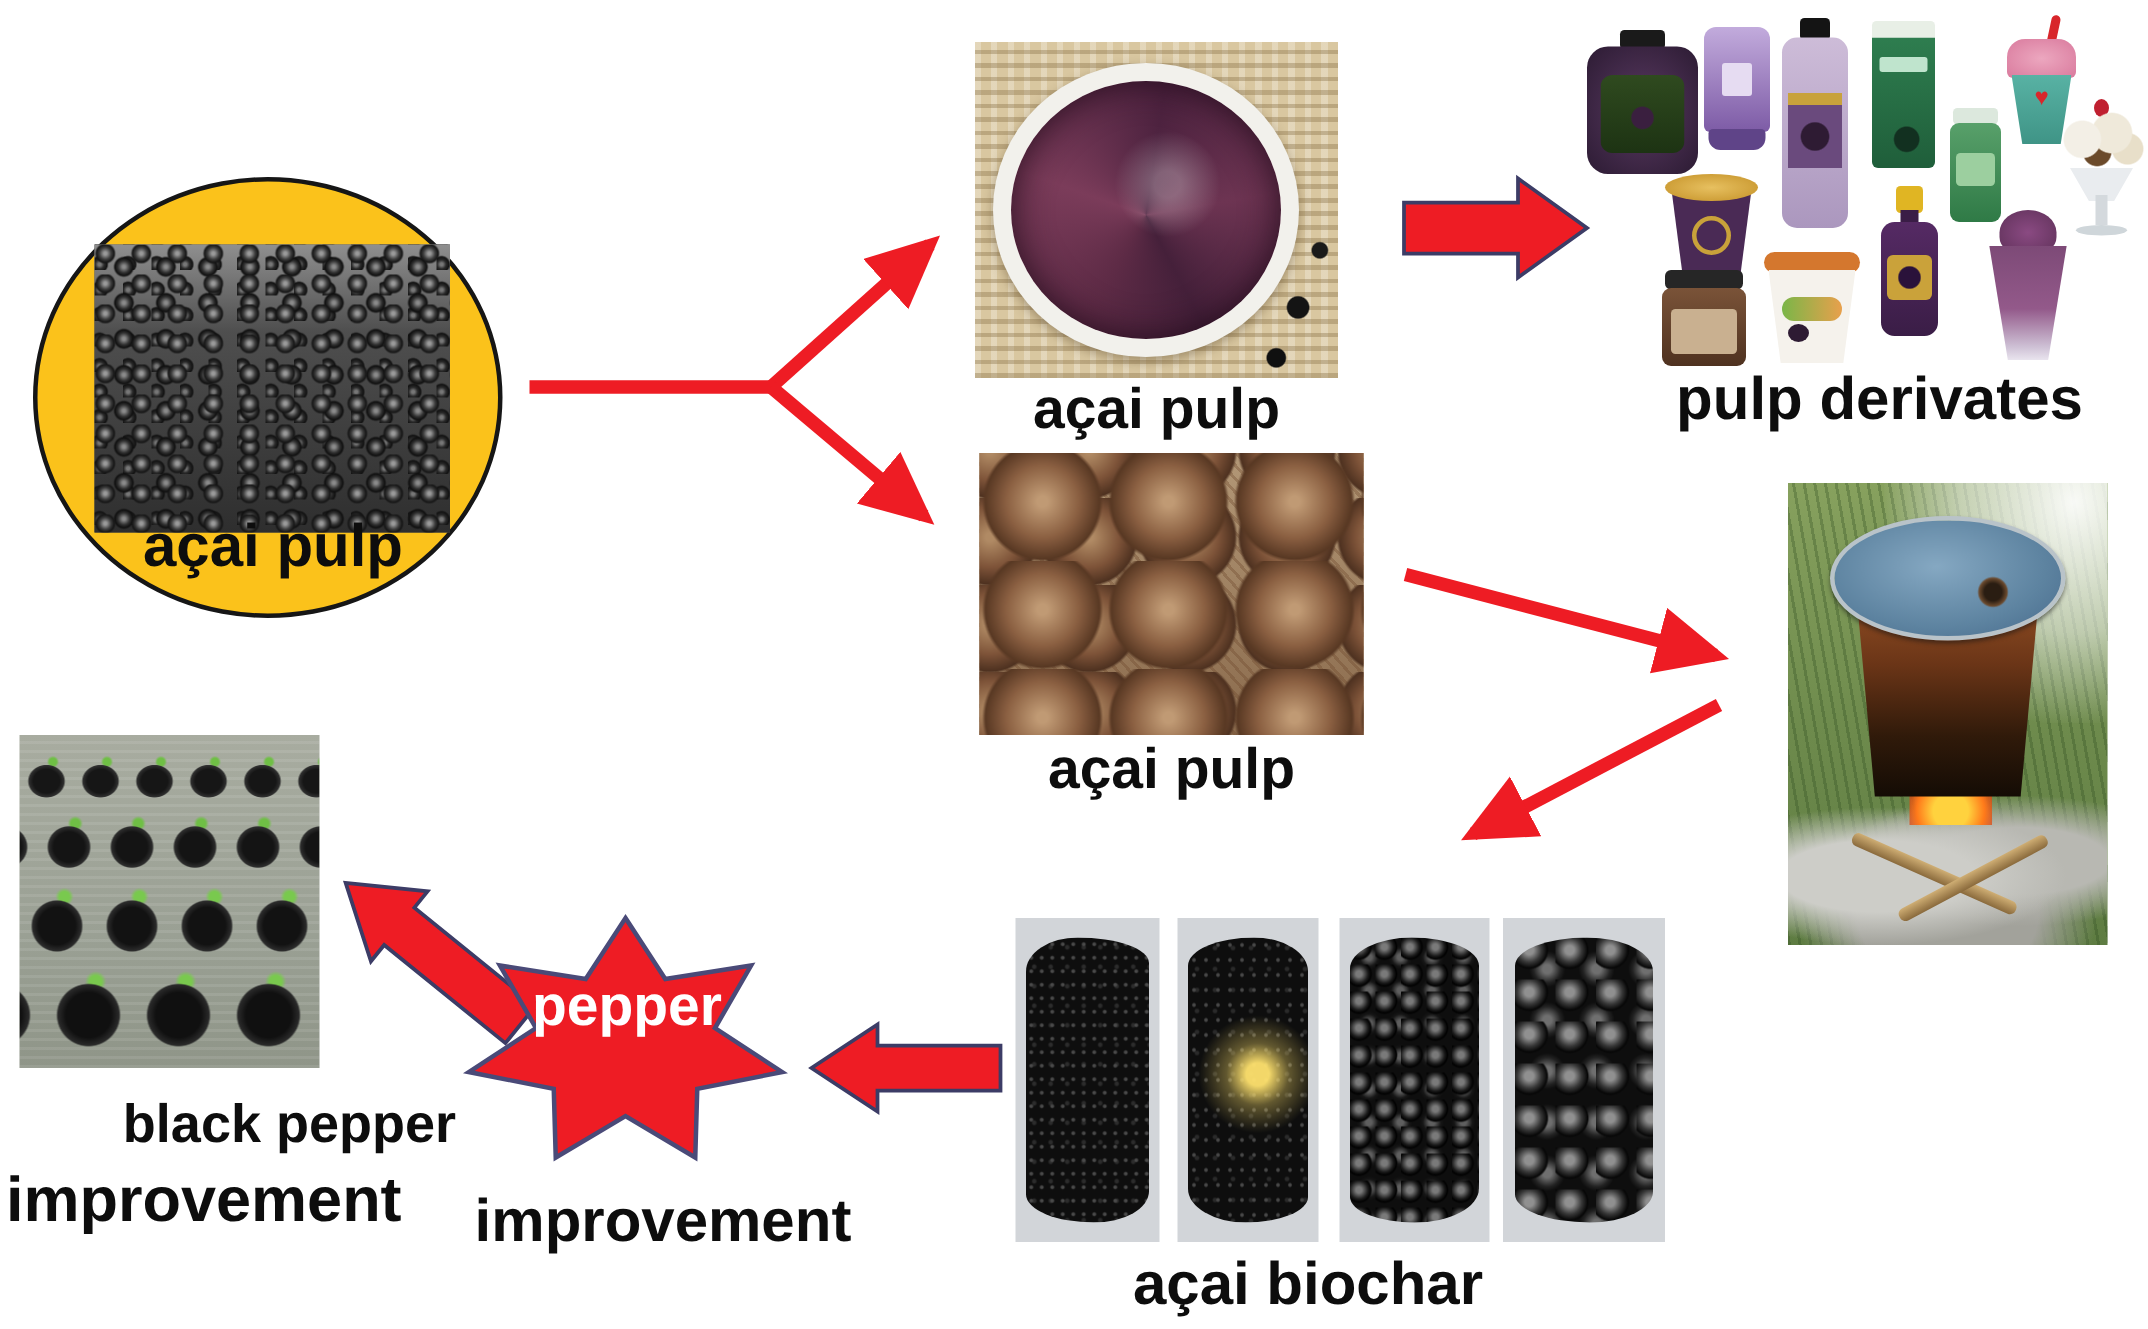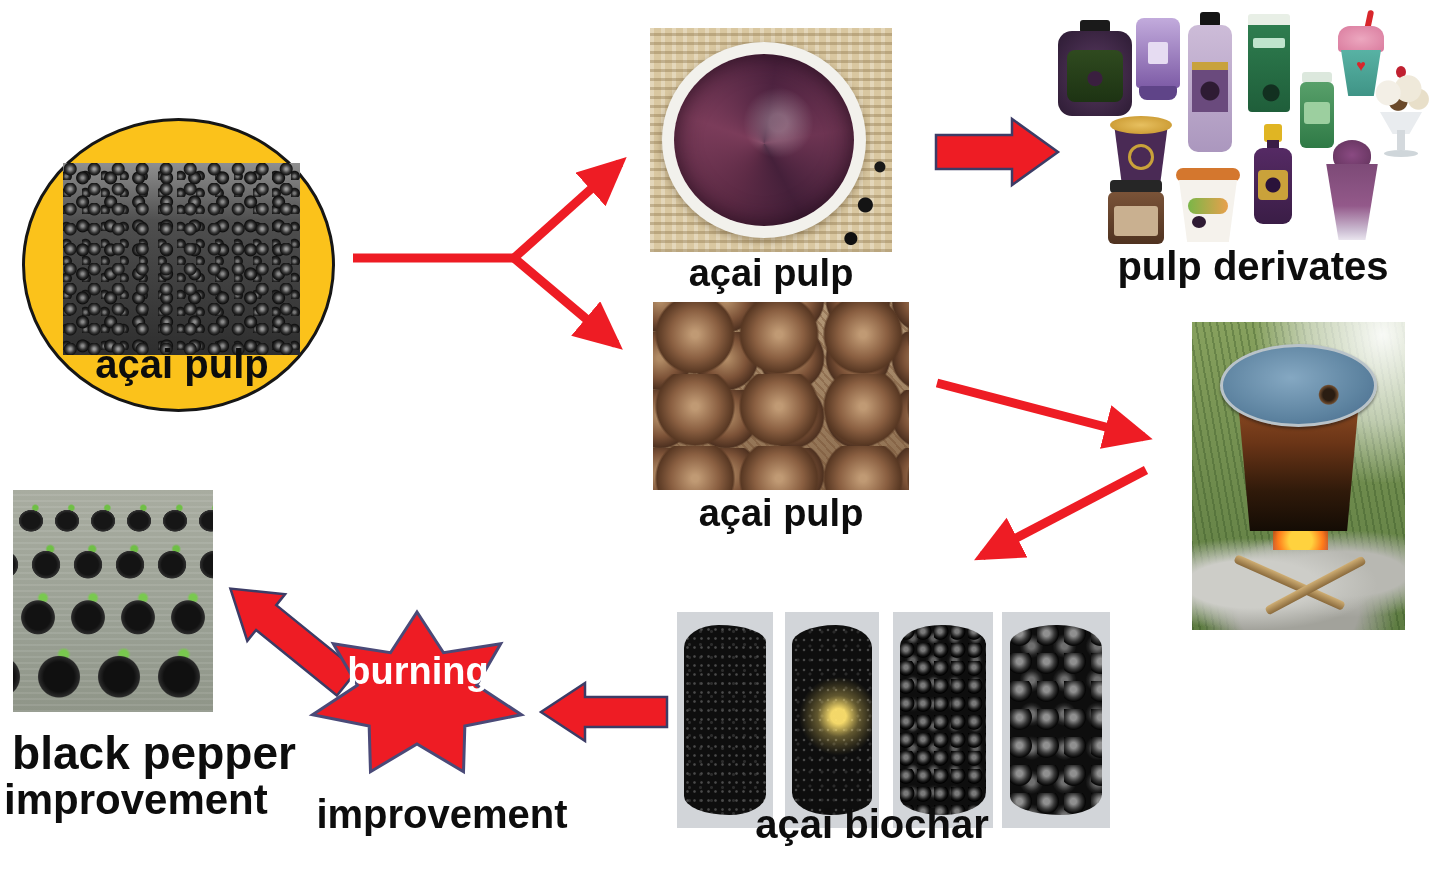--- a/index.html
+++ b/index.html
@@ -100,21 +100,21 @@
       radial-gradient(circle,#474747 .8px,transparent 1.7px),radial-gradient(circle,#2a2a2a 1px,transparent 2px);
     background-size:100% 100%,8px 10px,12px 14px;}
   #blob3{border-radius:48% 52% 50% 50% / 11% 10% 12% 9%;
     background-image:radial-gradient(circle at 35% 35%,#7a7a7a 0 2px,#1c1c1c 6px,#000 8px,transparent 9px),
       radial-gradient(circle at 60% 60%,#5f5f5f 0 2px,#161616 6px,transparent 8px);
     background-size:17px 18px,21px 22px;}
   #blob4{border-radius:52% 48% 46% 54% / 10% 12% 11% 10%;
     background-image:radial-gradient(circle at 35% 30%,#909090 0 3px,#383838 8px,#060606 12px,transparent 13px),
       radial-gradient(circle at 65% 62%,#6f6f6f 0 3px,#222 9px,transparent 12px);
     background-size:27px 28px,33px 34px;}
-  #biochar-label{left:697px;top:804px;width:350px;font-size:40px;}
+  #biochar-label{left:697px;top:836px;width:350px;font-size:40px;}
 
   
   #star-text{position:absolute;left:318px;top:646px;width:200px;text-align:center;
     color:#ffffff;font-weight:bold;font-size:38px;line-height:50px;}
   #star-improvement{left:292px;top:794px;width:300px;font-size:40px;}
 
   
   #pepper-photo{left:13px;top:490px;width:200px;height:222px;
     background:
       repeating-linear-gradient(0deg, rgba(255,255,255,.09) 0 2px, transparent 2px 6px),
@@ -129,21 +129,21 @@
     radial-gradient(circle at 60% 24%, #6fbf45 0 3px, transparent 5px);
     background-size:42px 46px,42px 46px;background-position:12px 0,12px 0;}
   #band3{top:96px;height:54px;background-image:
     radial-gradient(ellipse 45% 42% at 50% 58%, #121212 55%, #2c2c2c 73%, transparent 77%),
     radial-gradient(circle at 60% 22%, #79c94e 0 3.5px, transparent 6px);
     background-size:50px 54px,50px 54px;}
   #band4{top:152px;height:64px;background-image:
     radial-gradient(ellipse 46% 44% at 50% 56%, #101010 55%, #2a2a2a 74%, transparent 78%),
     radial-gradient(circle at 58% 20%, #79c94e 0 4px, transparent 7px);
     background-size:60px 62px,60px 62px;background-position:16px 0,16px 0;}
-  #pepper-l1{left:4px;top:730px;width:300px;text-align:center;font-size:46px;}
+  #pepper-l1{left:4px;top:730px;width:300px;text-align:right;font-size:36px;}
   #pepper-l2{left:4px;top:778px;width:300px;text-align:left;font-size:42px;}
 
   #overlay{position:absolute;left:0;top:0;width:1432px;height:886px;pointer-events:none;}
 </style>
 </head>
 <body>
 
 <div id="canvas">
 
   <div id="fruit-circle">
@@ -289,16 +289,16 @@
     <g transform="translate(347,683) rotate(-141)">
       <polygon points="0,-16 104,-16 104,-30 150,0 104,30 104,16 0,16" fill="#EE1C24" stroke="#3c3c66" stroke-width="2.5"></polygon>
     </g>
 
     <g transform="translate(417,696) scale(1.02,0.8)">
       <polygon vector-effect="non-scaling-stroke" points="0,-105 26,-54.1 82.1,-65.4 58.5,-13.3 102.4,23.4 46.9,37.4 45.6,94.6 0,60 -45.6,94.6 -46.9,37.4 -102.4,23.4 -58.5,-13.3 -82.1,-65.4 -26,-54.1" fill="#EE1C24" stroke="#4a4a78" stroke-width="3"></polygon>
     </g>
   </svg>
 
   <div id="star-text">
-    <div>burning</div>
+    <div>pepper</div>
   </div>
 
 </div>
 
 </body></html>

